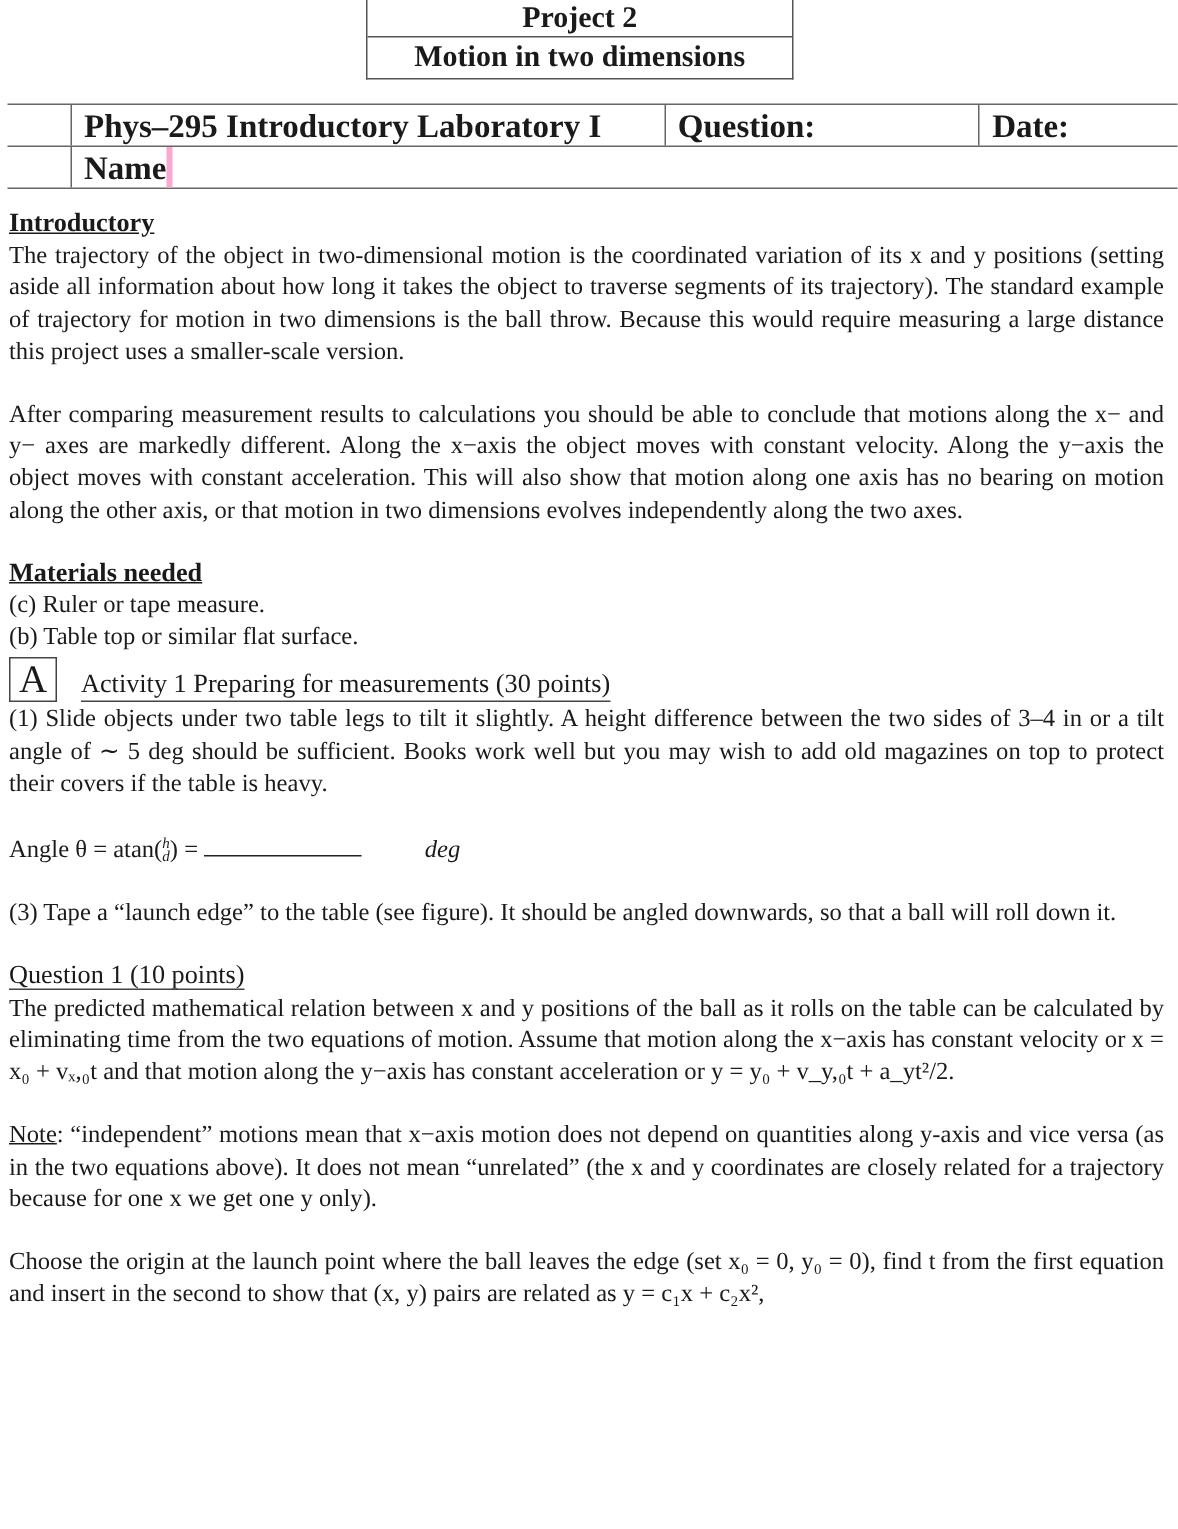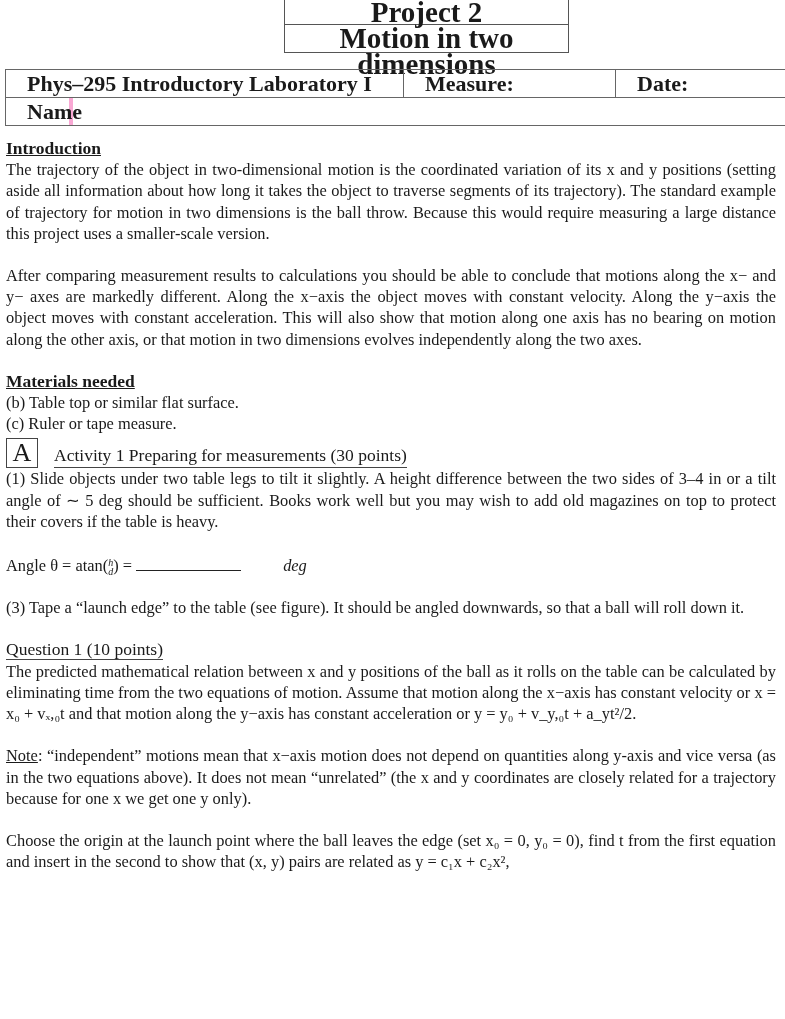--- a/index.html
+++ b/index.html
@@ -4,35 +4,34 @@
 <style>
   html, body { margin: 0; padding: 0; background: #ffffff; }
   body {
     width: 785px; height: 1019px; overflow: hidden; position: relative;
     font-family: "DejaVu Serif", "Liberation Serif", serif;
     color: #1a1a1a;
   }
   .title-box {
     position: absolute; left: 244px; top: 0px; width: 283px;
     border: 1px solid #555; border-top: none;
-    font-family: "Liberation Serif", serif; font-weight: bold; font-size: 29px;
+    font-family: "Liberation Serif", serif; font-weight: bold; font-size: 20px;
     text-align: center;
-    margin-left: 40px;
   }
   .title-box div { height: 24px; line-height: 24px; }
   .title-box .row2 { border-top: 1px solid #555; height: 27px; line-height: 26px; }
 
   .header-table {
     position: absolute; left: 5px; top: 69px; width: 790px;
     border-collapse: collapse;
     font-family: "Liberation Serif", serif; font-size: 22px;
   }
   .hrow { display: flex; border-top: 1px solid #666; height: 27px; line-height: 27px; }
   .hrow.last { border-bottom: 1px solid #666; }
-  .hcell { border-left: 1px solid #666; padding-left: 21px; box-sizing: border-box; white-space: nowrap; }
+  .hcell { border-left: 1px solid #666; padding-left: 8px; box-sizing: border-box; white-space: nowrap; margin-left: 42px; }
   .hcell.bold { font-weight: bold; }
 
   .content {
     position: absolute; left: 6px; top: 138px; width: 770px;
     font-family: "Liberation Serif", serif; font-size: 16.4px; line-height: 21.2px;
   }
   .content p { margin: 0; text-align: justify; }
   .heading { font-weight: bold; text-decoration: underline; font-size: 17.5px; display: inline-block; }
   .gap { height: 21px; }
   .m { font-style: italic; margin-left: 42px; }
@@ -55,39 +54,39 @@
 <body>
 
 <div class="title-box">
   <div>Project 2</div>
   <div class="row2">Motion in two dimensions</div>
 </div>
 
 <div class="header-table">
   <div class="hrow">
     <div class="hcell bold" style="width:398px;">Phys–295 Introductory Laboratory I</div>
-    <div class="hcell bold" style="width:212px;"><span>Measure:</span></div>
+    <div class="hcell bold" style="width:212px;"><span>Question:</span></div>
     <div class="hcell bold" style="width:180px;"><span>Date:</span></div>
   </div>
   <div class="hrow last">
     <div class="hcell bold" style="width:68px; border-right:4px solid #f9a8d4;">Name</div>
     <div style="flex:1;"></div>
   </div>
 </div>
 
 <div class="content">
-  <div class="heading">Introduction</div>
+  <div class="heading">Introductory</div>
   <p>The trajectory of the object in two-dimensional motion is the coordinated variation of its x and y positions (setting aside all information about how long it takes the object to traverse segments of its trajectory). The standard example of trajectory for motion in two dimensions is the ball throw. Because this would require measuring a large distance this project uses a smaller-scale version.</p>
   <div class="gap"></div>
   <p>After comparing measurement results to calculations you should be able to conclude that motions along the x− and y− axes are markedly different. Along the x−axis the object moves with constant velocity. Along the y−axis the object moves with constant acceleration. This will also show that motion along one axis has no bearing on motion along the other axis, or that motion in two dimensions evolves independently along the two axes.</p>
   <div class="gap"></div>
 
   <div class="heading">Materials needed</div>
+  <div>(c) Ruler or tape measure.</div>
   <div>(b) Table top or similar flat surface.</div>
-  <div>(c) Ruler or tape measure.</div>
 
   <div class="activity">
     <div class="act-box">A</div>
     <div class="act-title">Activity 1 Preparing for measurements (30 points)</div>
   </div>
   <p>(1) Slide objects under two table legs to tilt it slightly. A height difference between the two sides of 3–4 in or a tilt angle of ∼ 5 deg should be sufficient. Books work well but you may wish to add old magazines on top to protect their covers if the table is heavy.</p>
   <div class="gap"></div>
   <div style="margin-top:2px;">
     <span>Angle θ = atan(</span><span class="frac"><span>h</span><br><span>d</span></span><span>) =</span>
     <span class="blank"></span><span class="m">deg</span>

